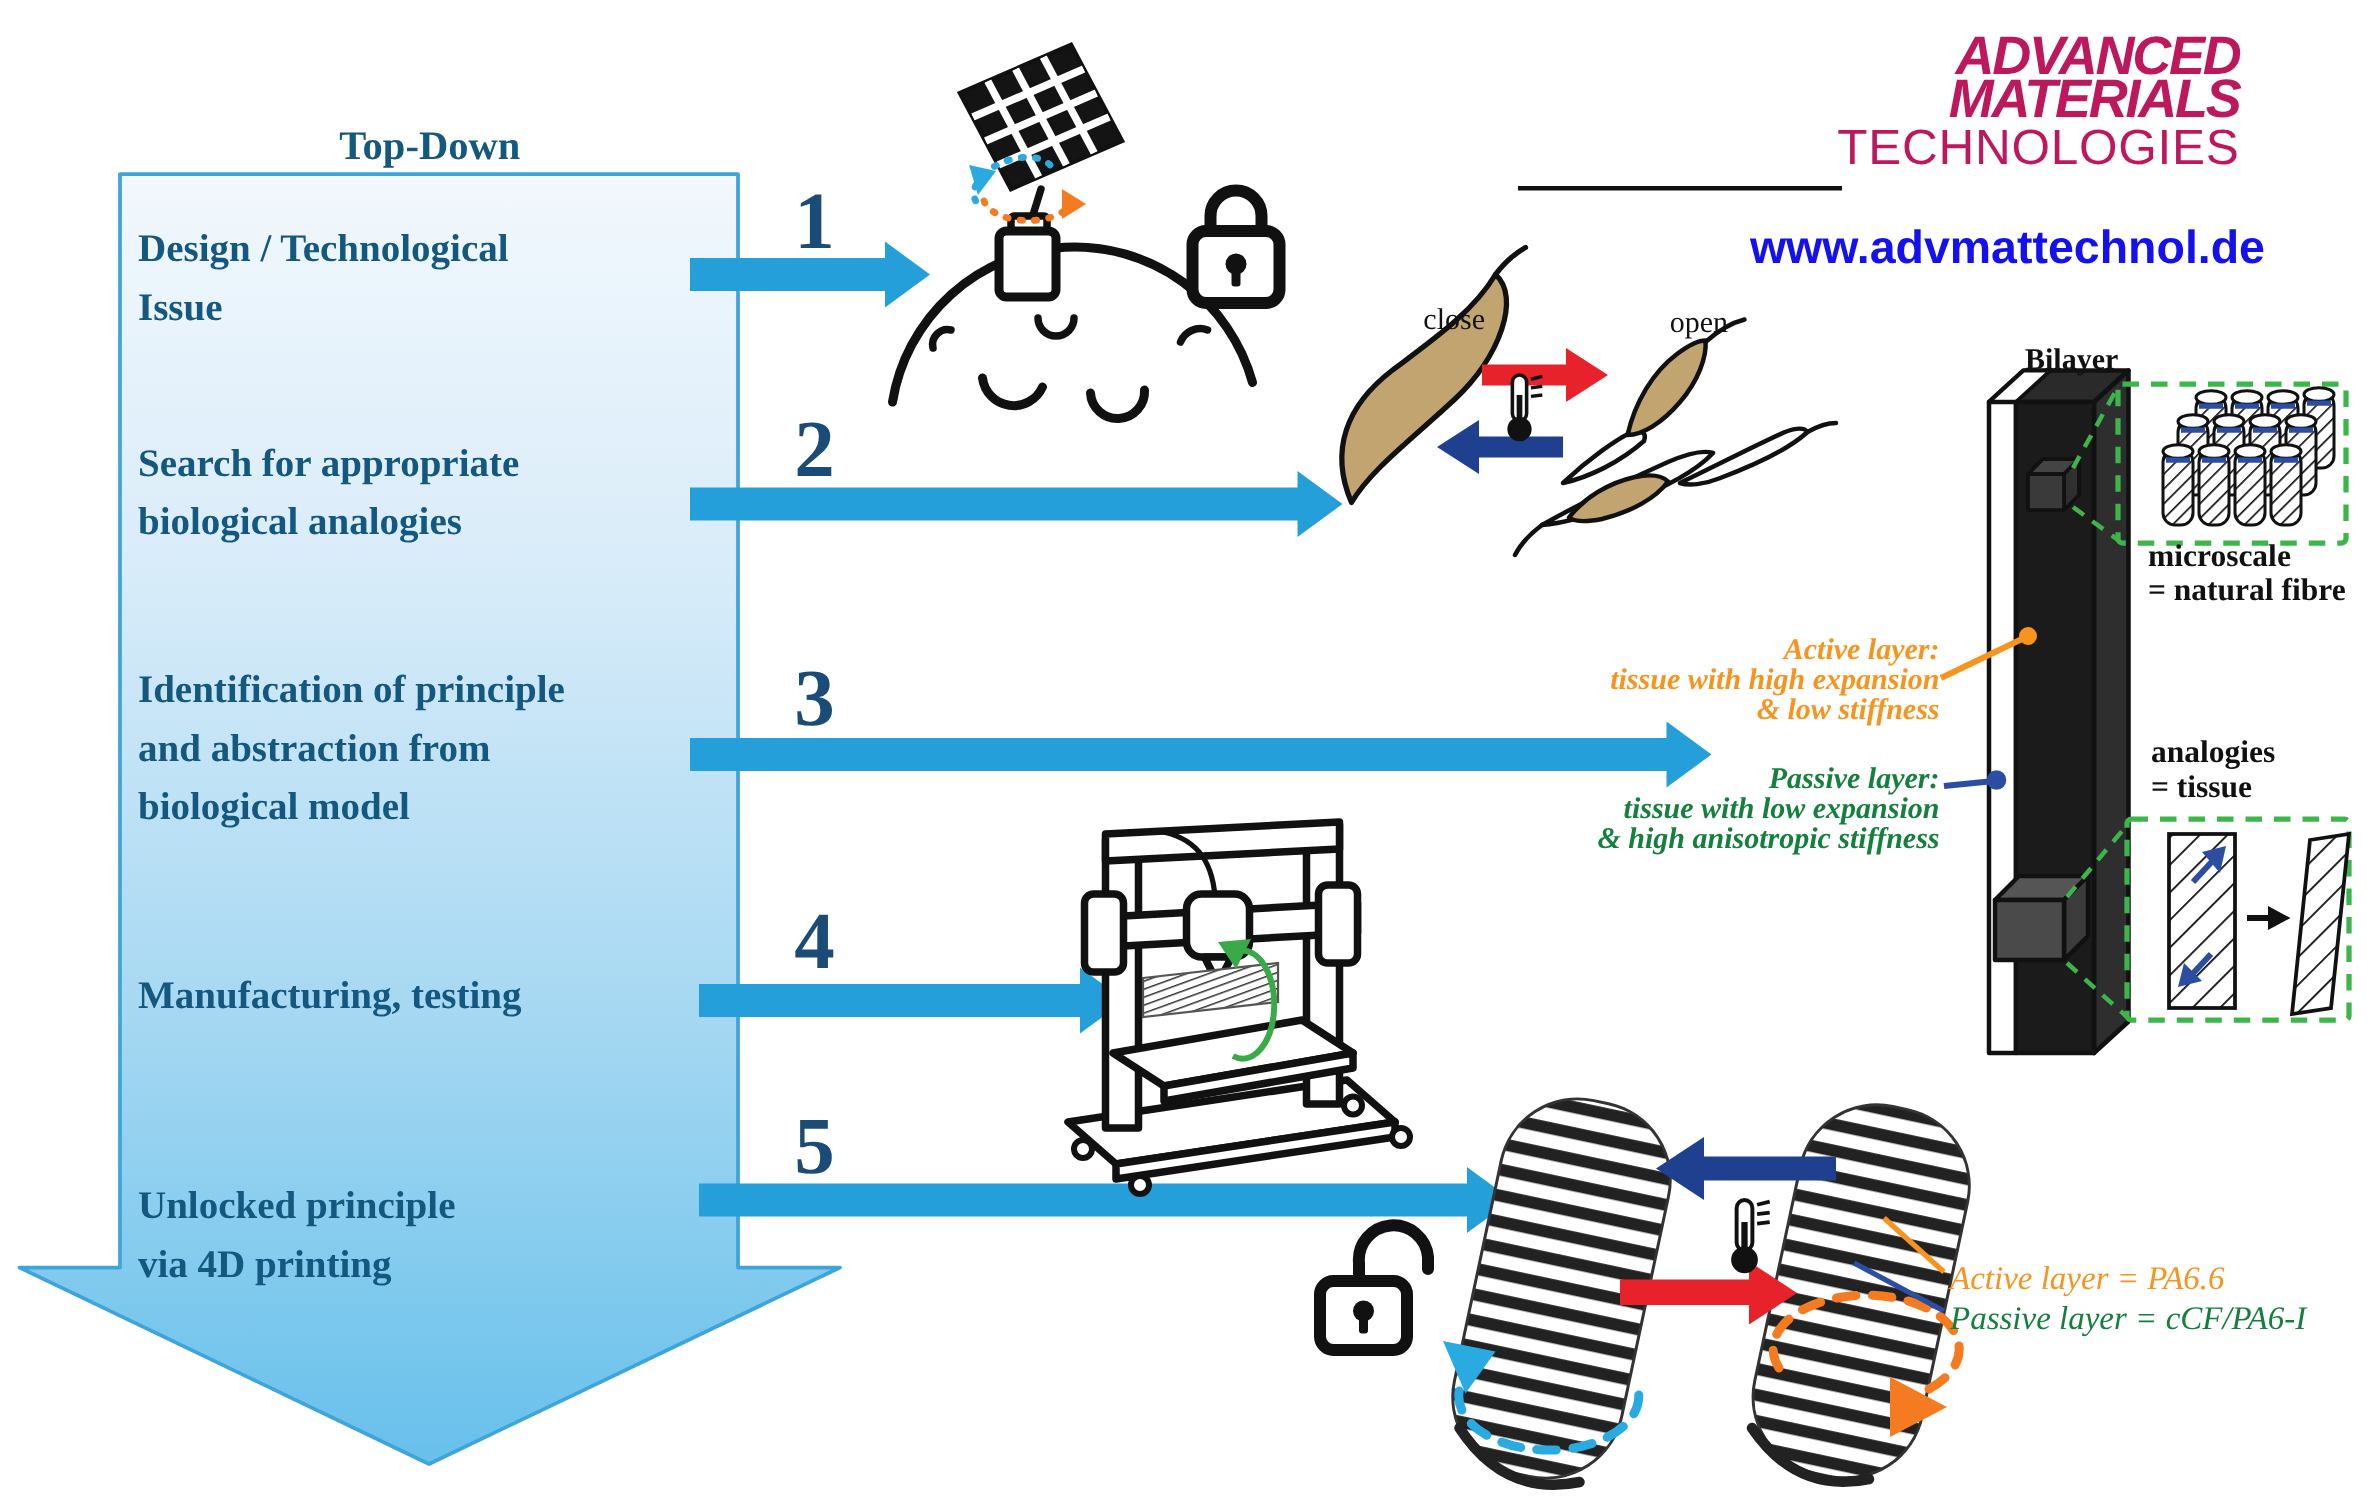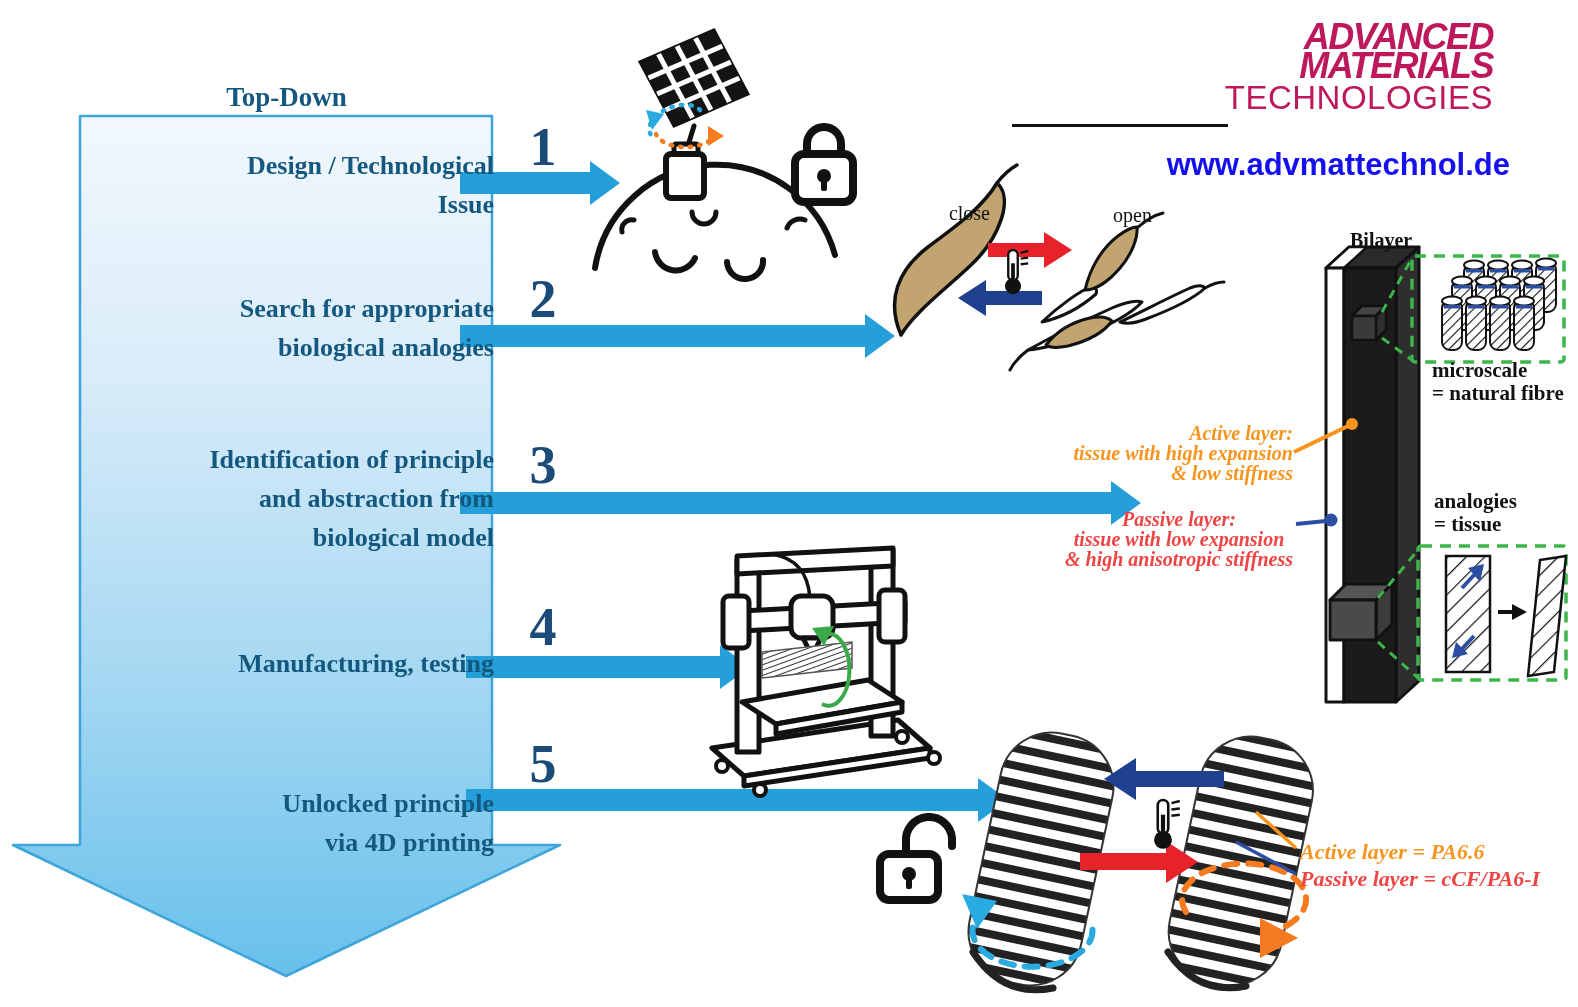--- a/index.html
+++ b/index.html
@@ -3,22 +3,22 @@
 <meta charset="utf-8">
 <style>
   html,body{margin:0;padding:0;background:#fff;}
   #stage{
     position:relative;width:1578px;height:1007px;overflow:hidden;background:#fff;
     font-family:"Liberation Serif","DejaVu Serif",serif;
   }
   .abs{position:absolute;}
   svg{position:absolute;left:0;top:0;}
   .step-label{
-    width:416px;left:78px;text-align:right;
-    color:#14587F;font-weight:bold;font-size:26px;line-height:39px;
+    width:416px;left:60px;text-align:left;
+    color:#14587F;font-weight:bold;font-size:26px;line-height:39px;padding-left:32px;
   }
   .flow-title{
     width:413px;left:80px;top:82px;text-align:center;
     color:#14587F;font-weight:bold;font-size:27px;
   }
   .step-num{
     width:60px;left:513px;text-align:center;
     color:#1B4B77;font-weight:bold;font-size:54px;line-height:54px;
   }
   .pod-label{width:90px;text-align:right;color:#111;font-size:20px;}
@@ -26,22 +26,22 @@
     font-family:"Liberation Sans","DejaVu Sans",sans-serif;line-height:29px;}
   .masthead .row12{font-size:36px;font-weight:900;font-style:italic;letter-spacing:-1.5px;}
   .masthead .row3{font-size:33px;font-weight:400;letter-spacing:0.5px;line-height:36px;margin-left:24px;}
   .website{right:68px;top:147px;font-family:Liberation Sans, sans-serif;
     font-size:31px;font-weight:bold;color:#1411EE;}
   .rule{left:1012px;top:124px;width:216px;height:3px;background:#111;}
   .scale-label{color:#111;font-weight:bold;font-size:21px;line-height:23px;white-space:nowrap;}
   .note{font-weight:bold;font-style:italic;font-size:20px;line-height:20px;
     text-align:right;right:285px;white-space:nowrap;}
   .note-orange{color:#F7941D;}
-  .note-blue{color:#ef4444;text-align:center;}
-  .result-label{font-weight:bold;font-style:italic;font-size:22px;white-space:nowrap;left:1300px;}
+  .note-blue{color:#15803d;}
+  .result-label{font-weight:normal;font-style:italic;font-size:22px;white-space:nowrap;left:1300px;}
   .diagram-label{color:#111;font-weight:bold;font-size:20px;margin-left:18px;}
 </style>
 </head>
 <body>
 
 <div id="stage">
 
 <svg width="1578" height="1007" viewBox="0 0 1578 1007">
   <defs>
     <linearGradient id="bodyGrad" x1="0" y1="0" x2="0" y2="1">

